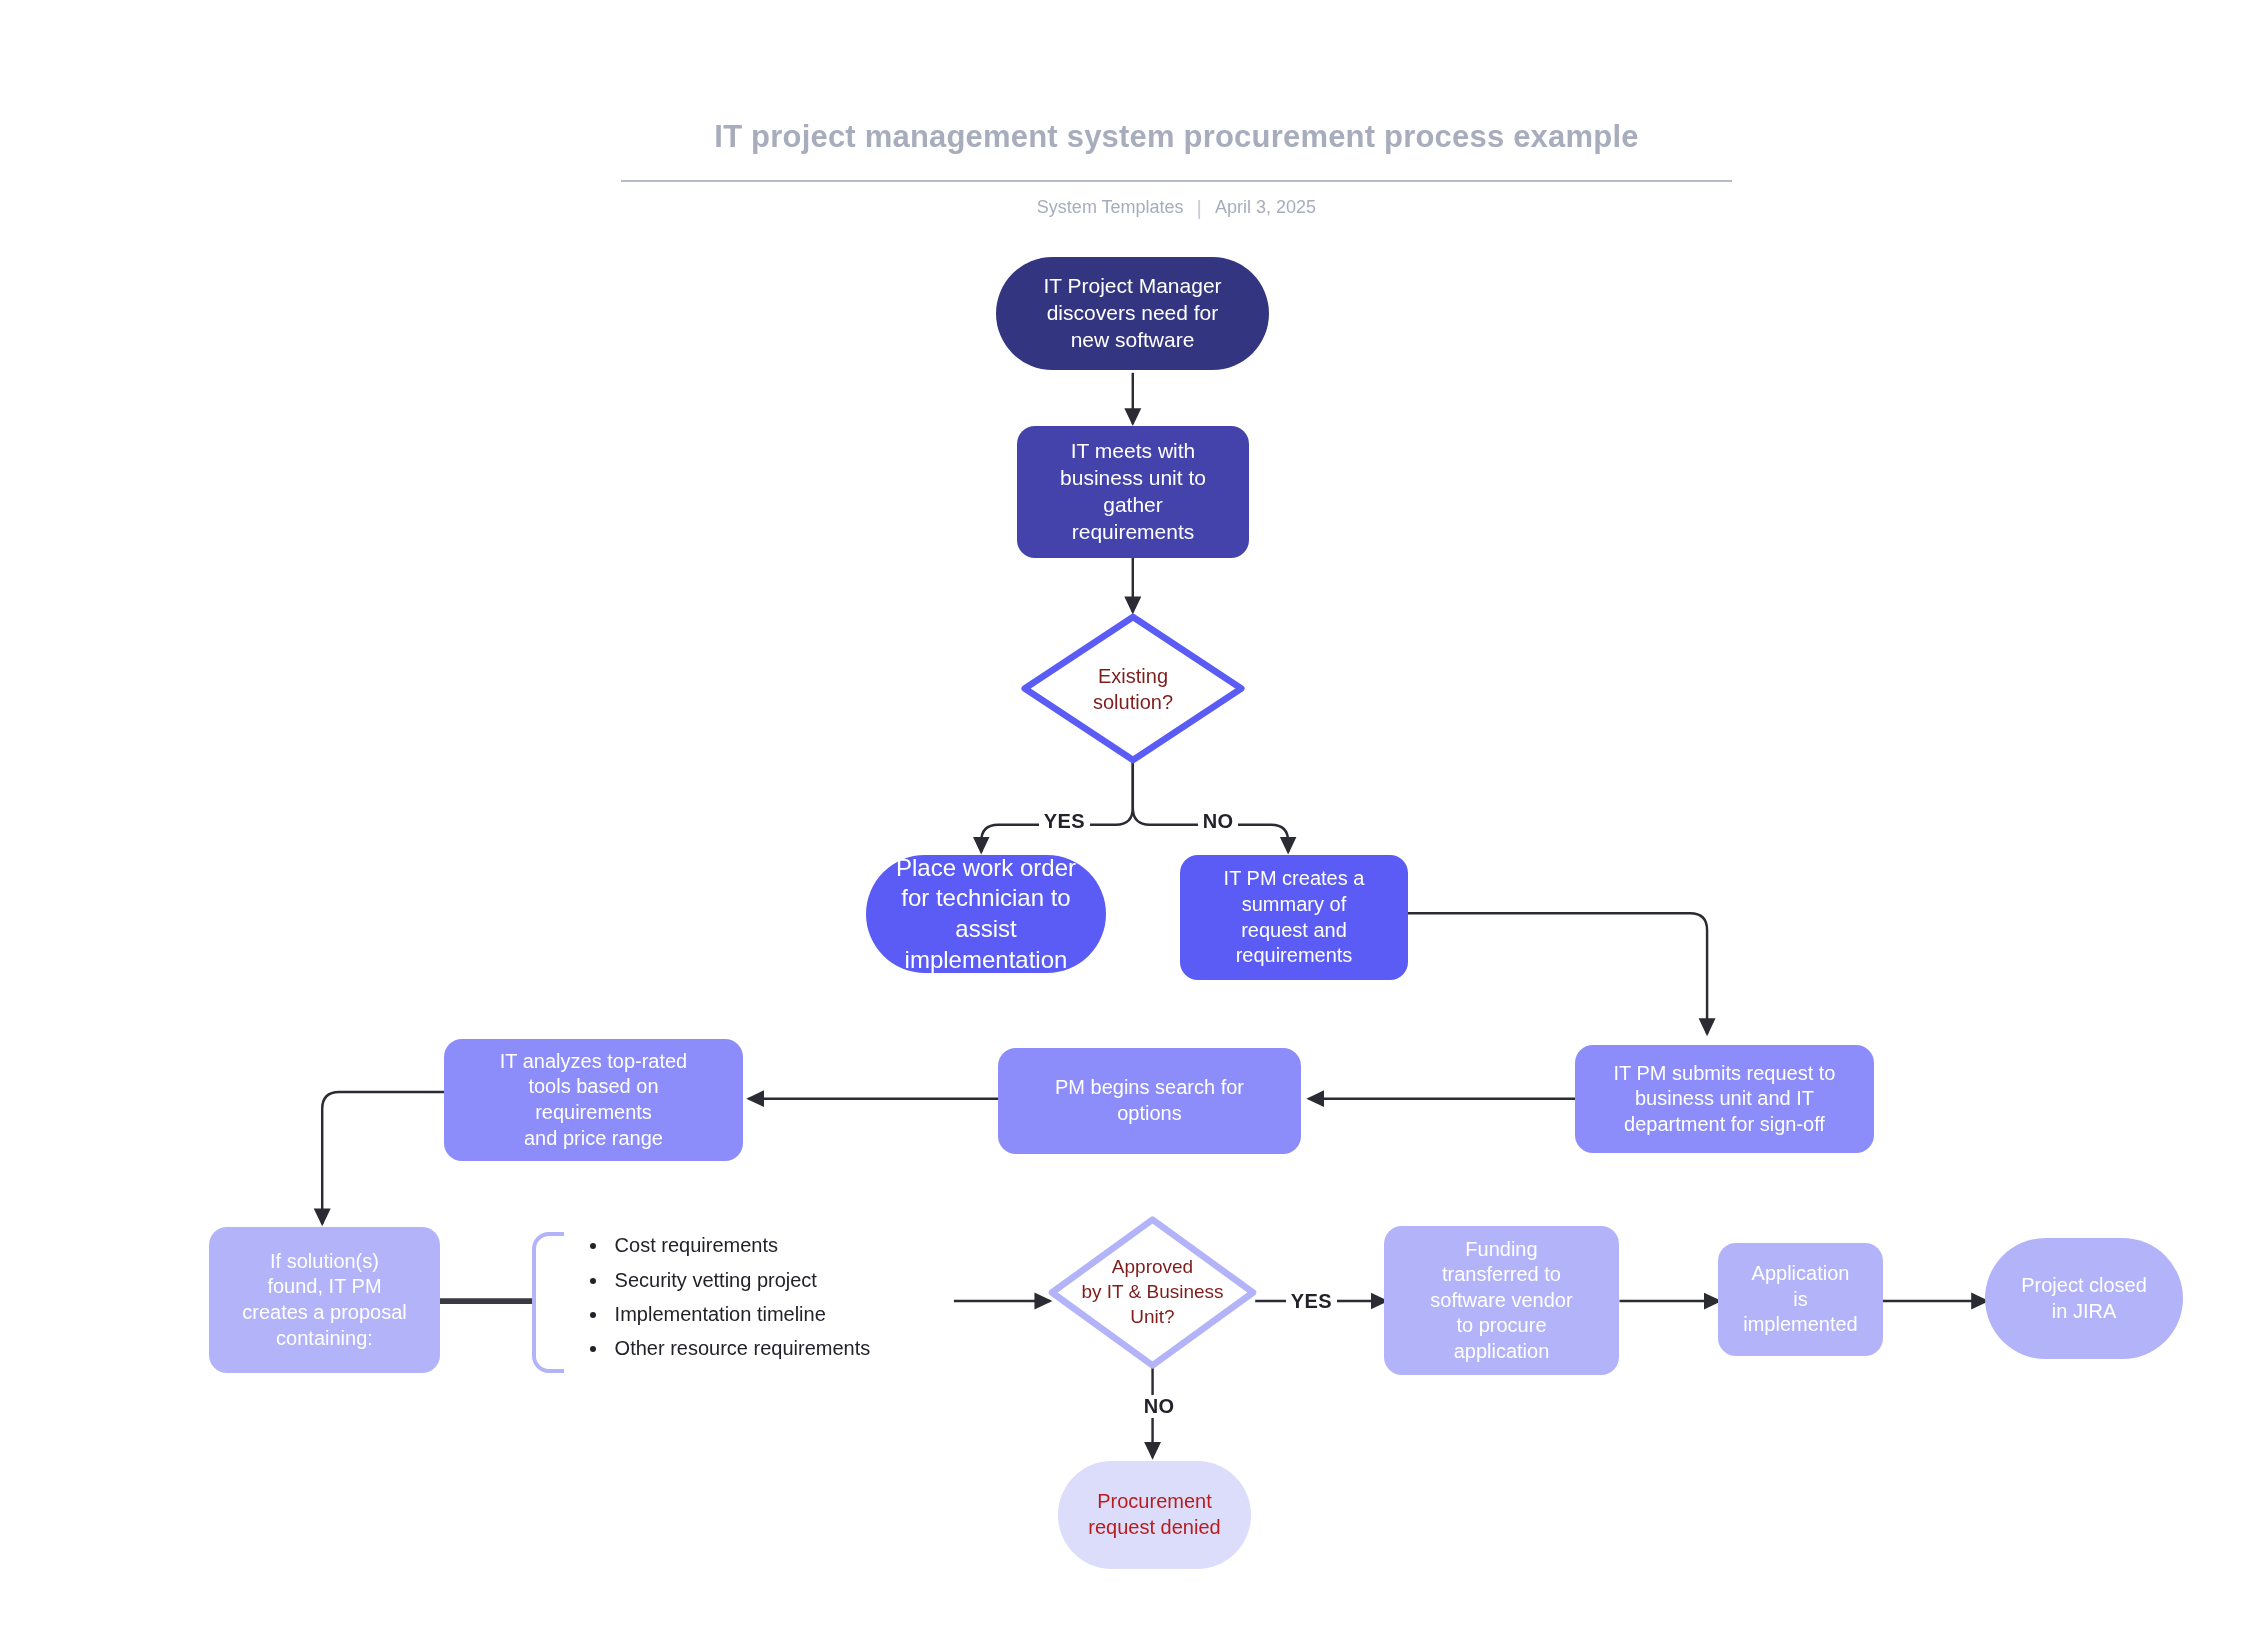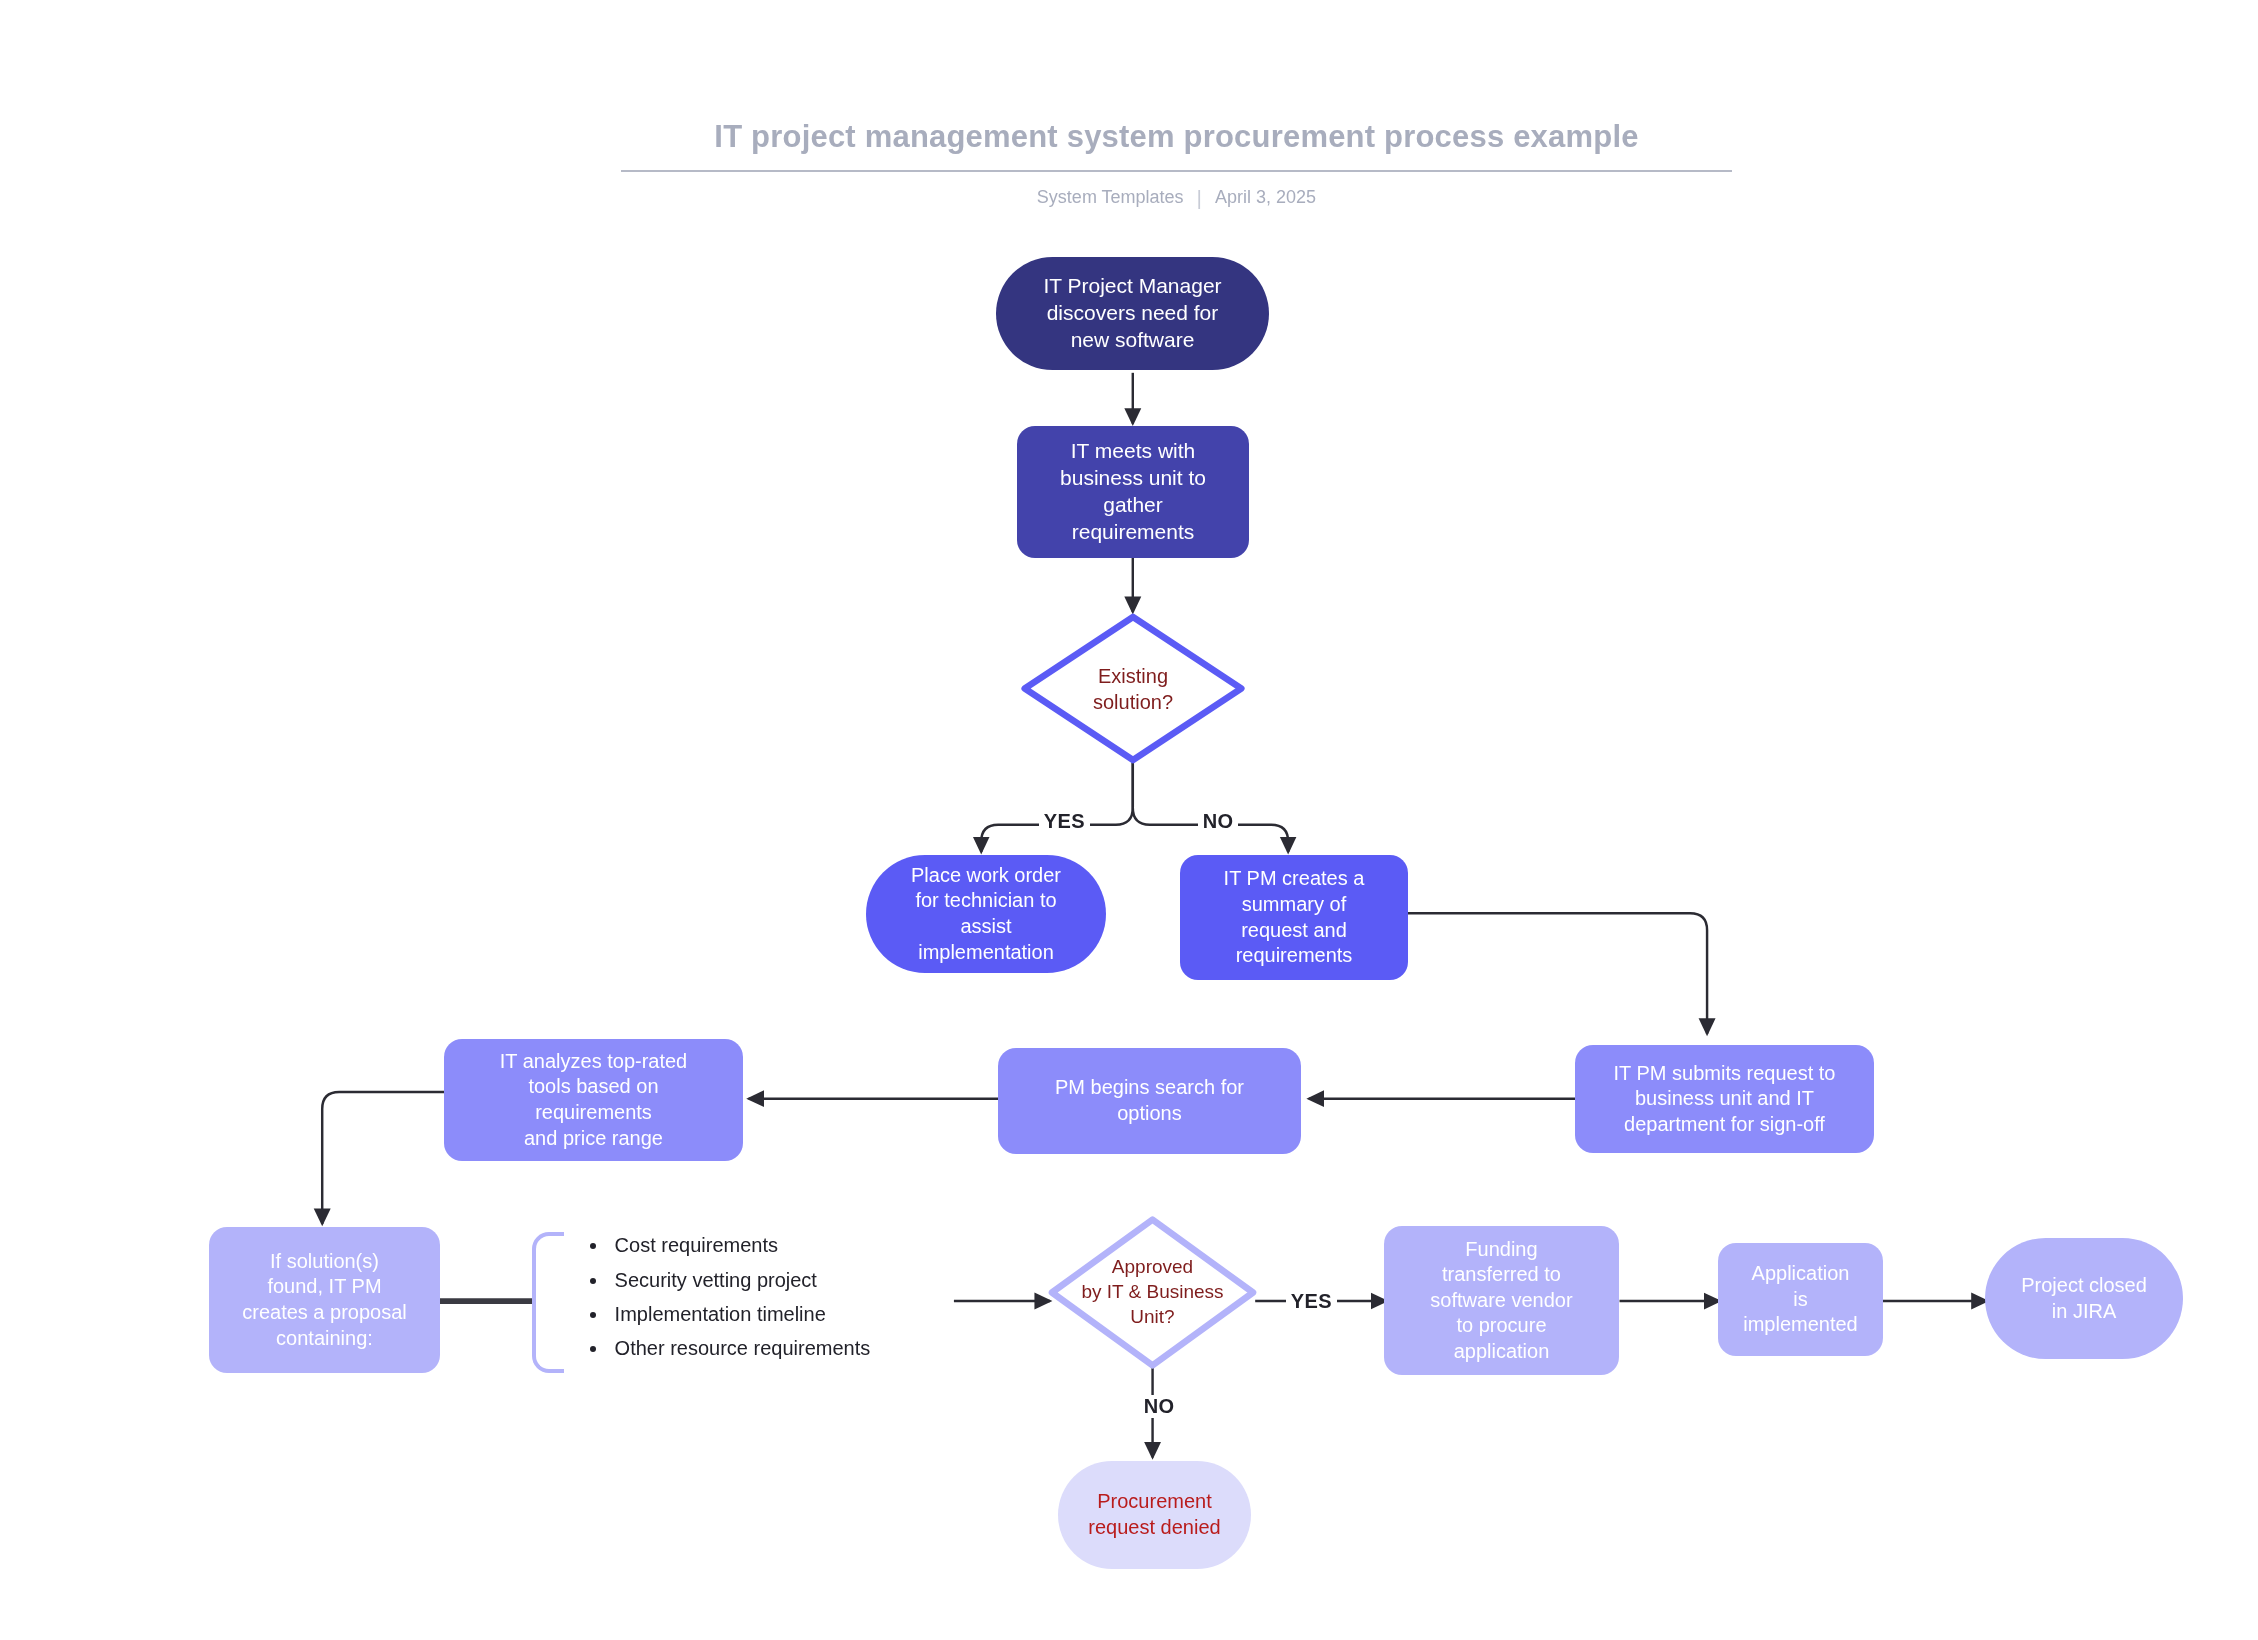--- a/index.html
+++ b/index.html
@@ -24,21 +24,21 @@
     left: 621px;
     top: 118px;
     width: 1111px;
     text-align: center;
   }
   #doc-title {
     font-size: 31px;
     font-weight: bold;
     color: #a8adbd;
     letter-spacing: 0.2px;
-    padding-bottom: 15px;
+    padding-bottom: 25px;
     border-bottom: 2.8px solid #b6bac7;
     line-height: 1.2;
   }
   #doc-meta {
     margin-top: 15px;
     font-size: 18px;
     color: #a8adbd;
     display: flex;
     justify-content: center;
     align-items: center;
@@ -210,21 +210,21 @@
     <svg class="shape" viewBox="0 0 240 162" xmlns="http://www.w3.org/2000/svg">
       <polygon points="120,5 235,81 120,157 5,81" fill="#ffffff" stroke="#5b5bf5" stroke-width="7" stroke-linejoin="round"></polygon>
     </svg>
     <div class="dlabel" style="font-size:20px;">Existing
 solution?</div>
   </div>
 
   <span class="branch-label" style="left:1039px; top:810px;">YES</span>
   <span class="branch-label" style="left:1198px; top:810px;">NO</span>
 
-  <div class="node pill fill-blue" style="left:866px; top:855px; width:240px; height:118px; font-size:20px;">Place work order
+  <div class="node pill fill-blue" style="left:866px; top:855px; width:240px; height:118px; font-size:24px;">Place work order
 for technician to
 assist
 implementation</div>
 
   <div class="node rect fill-blue" style="left:1180px; top:855px; width:228px; height:125px; font-size:20px;">IT PM creates a
 summary of
 request and
 requirements</div>
 
   <div class="node rect fill-peri" style="left:1575px; top:1045px; width:299px; height:108px; font-size:20px;">IT PM submits request to

